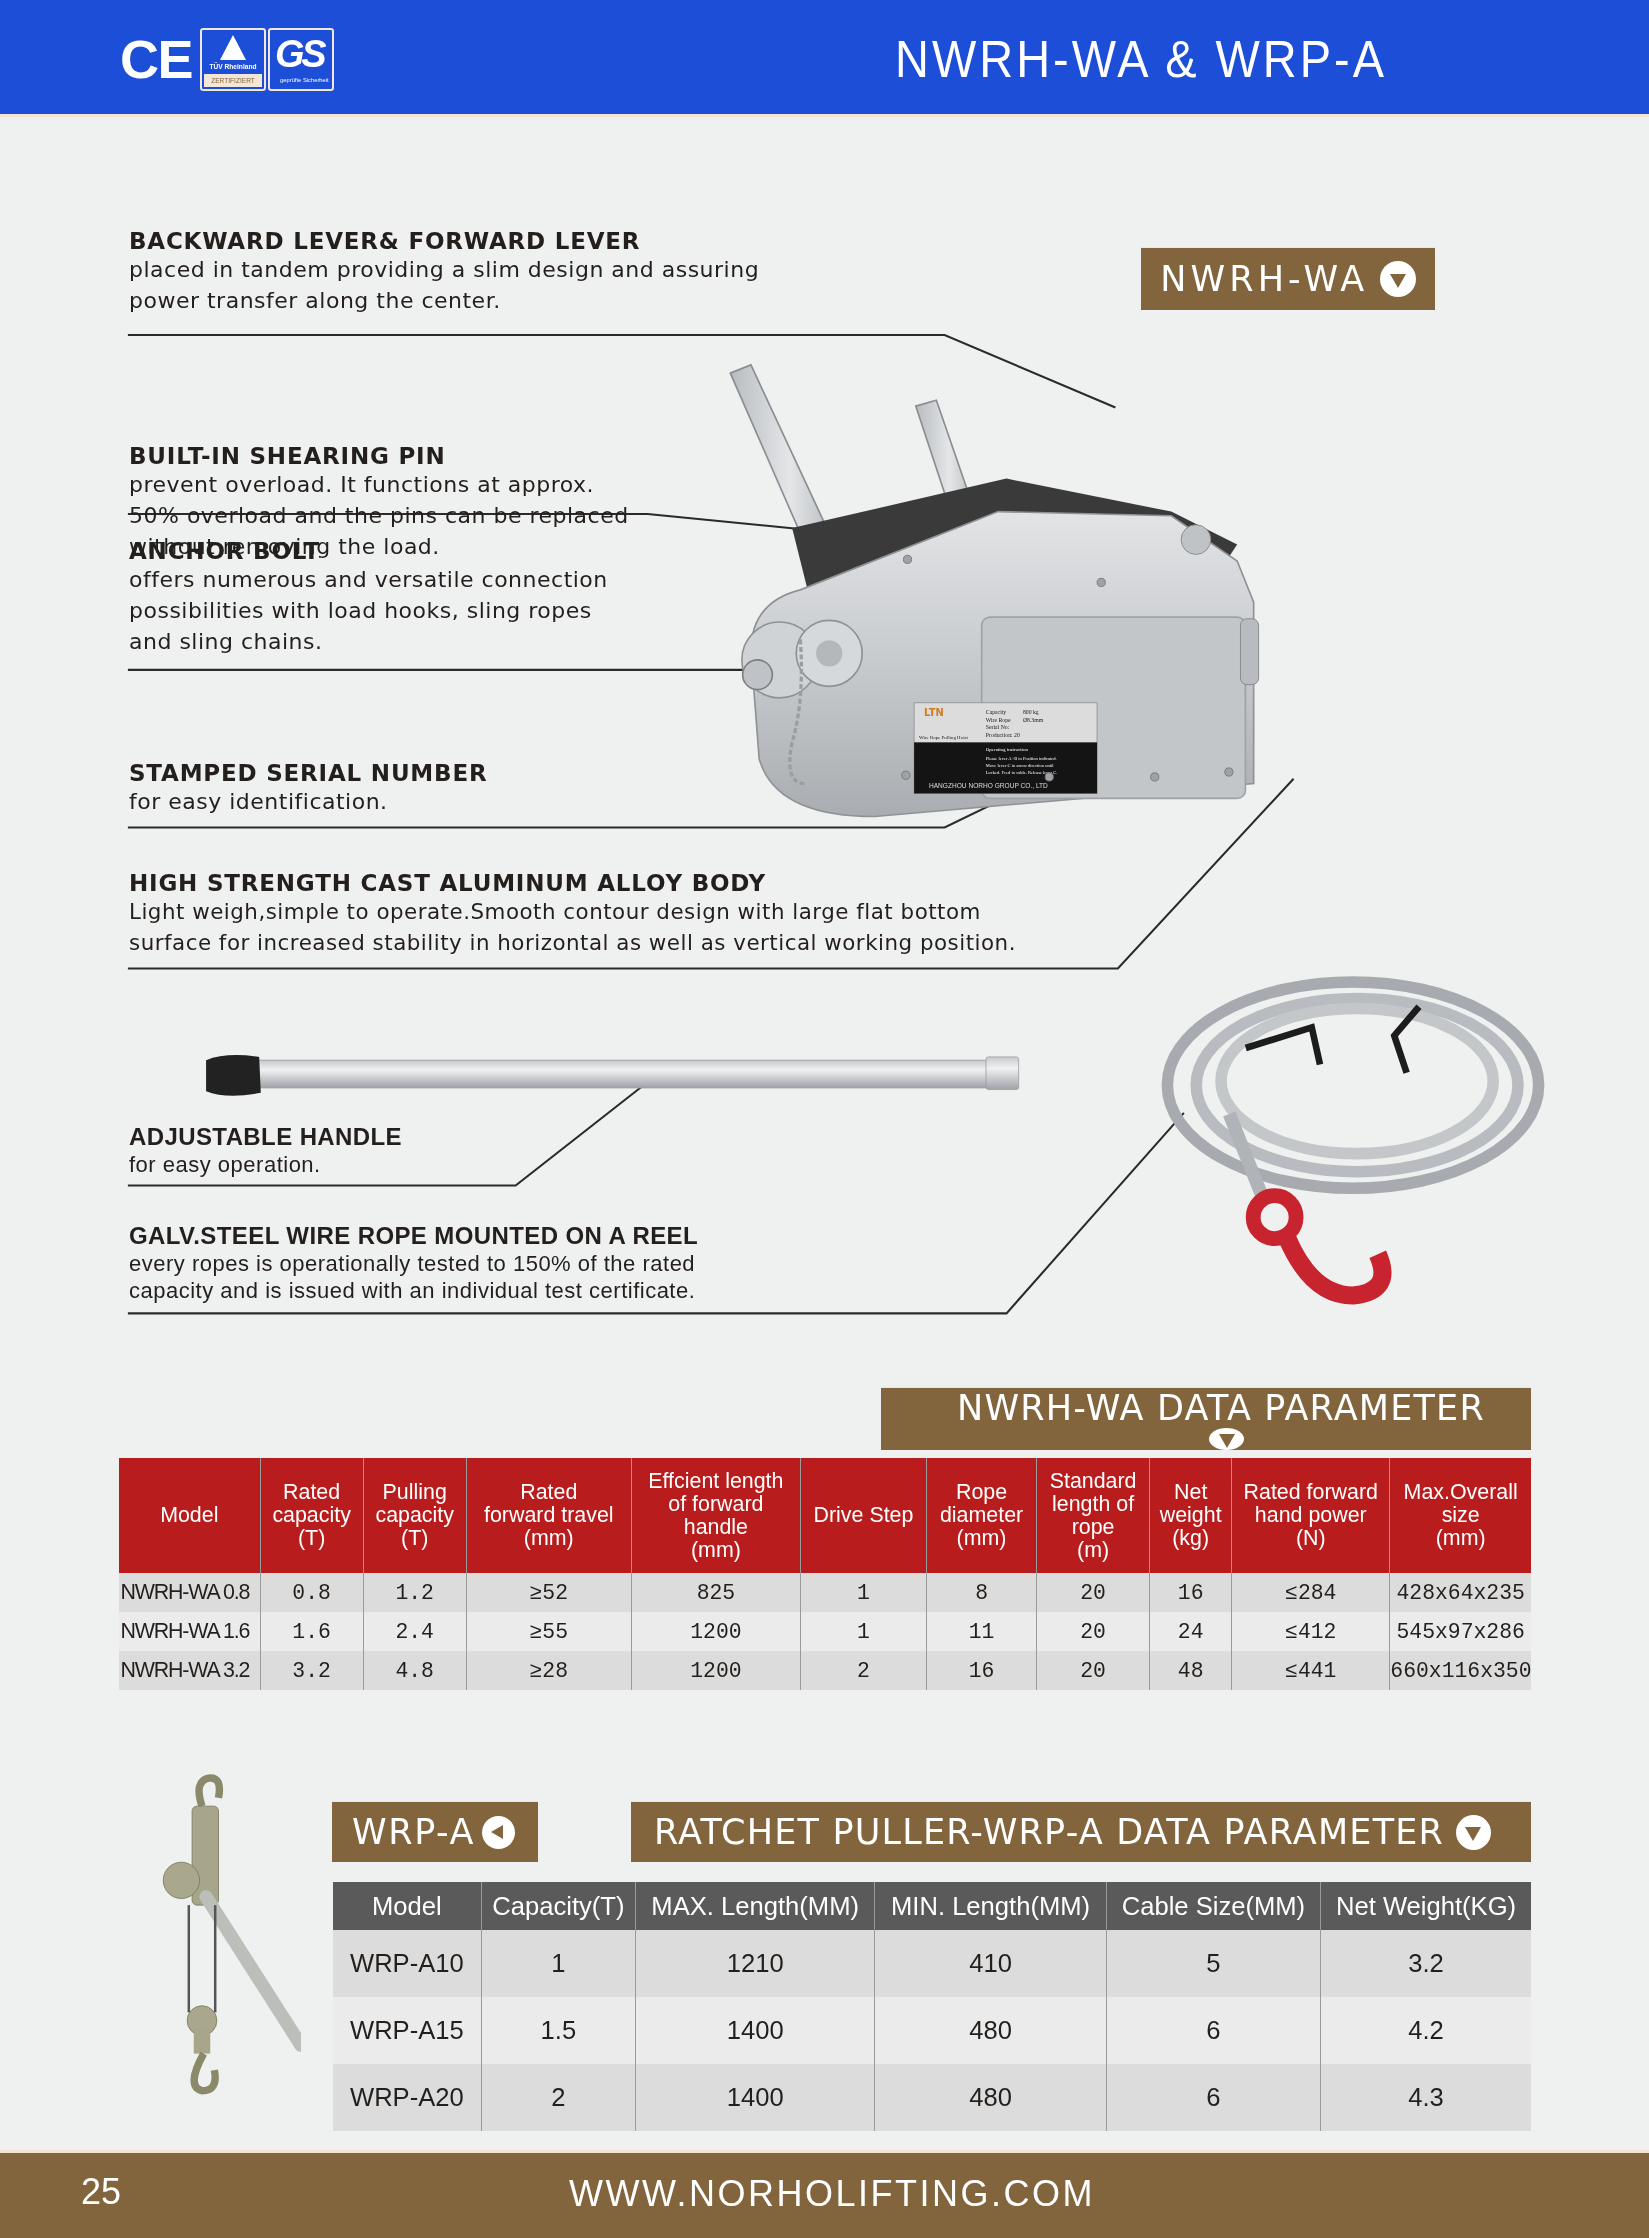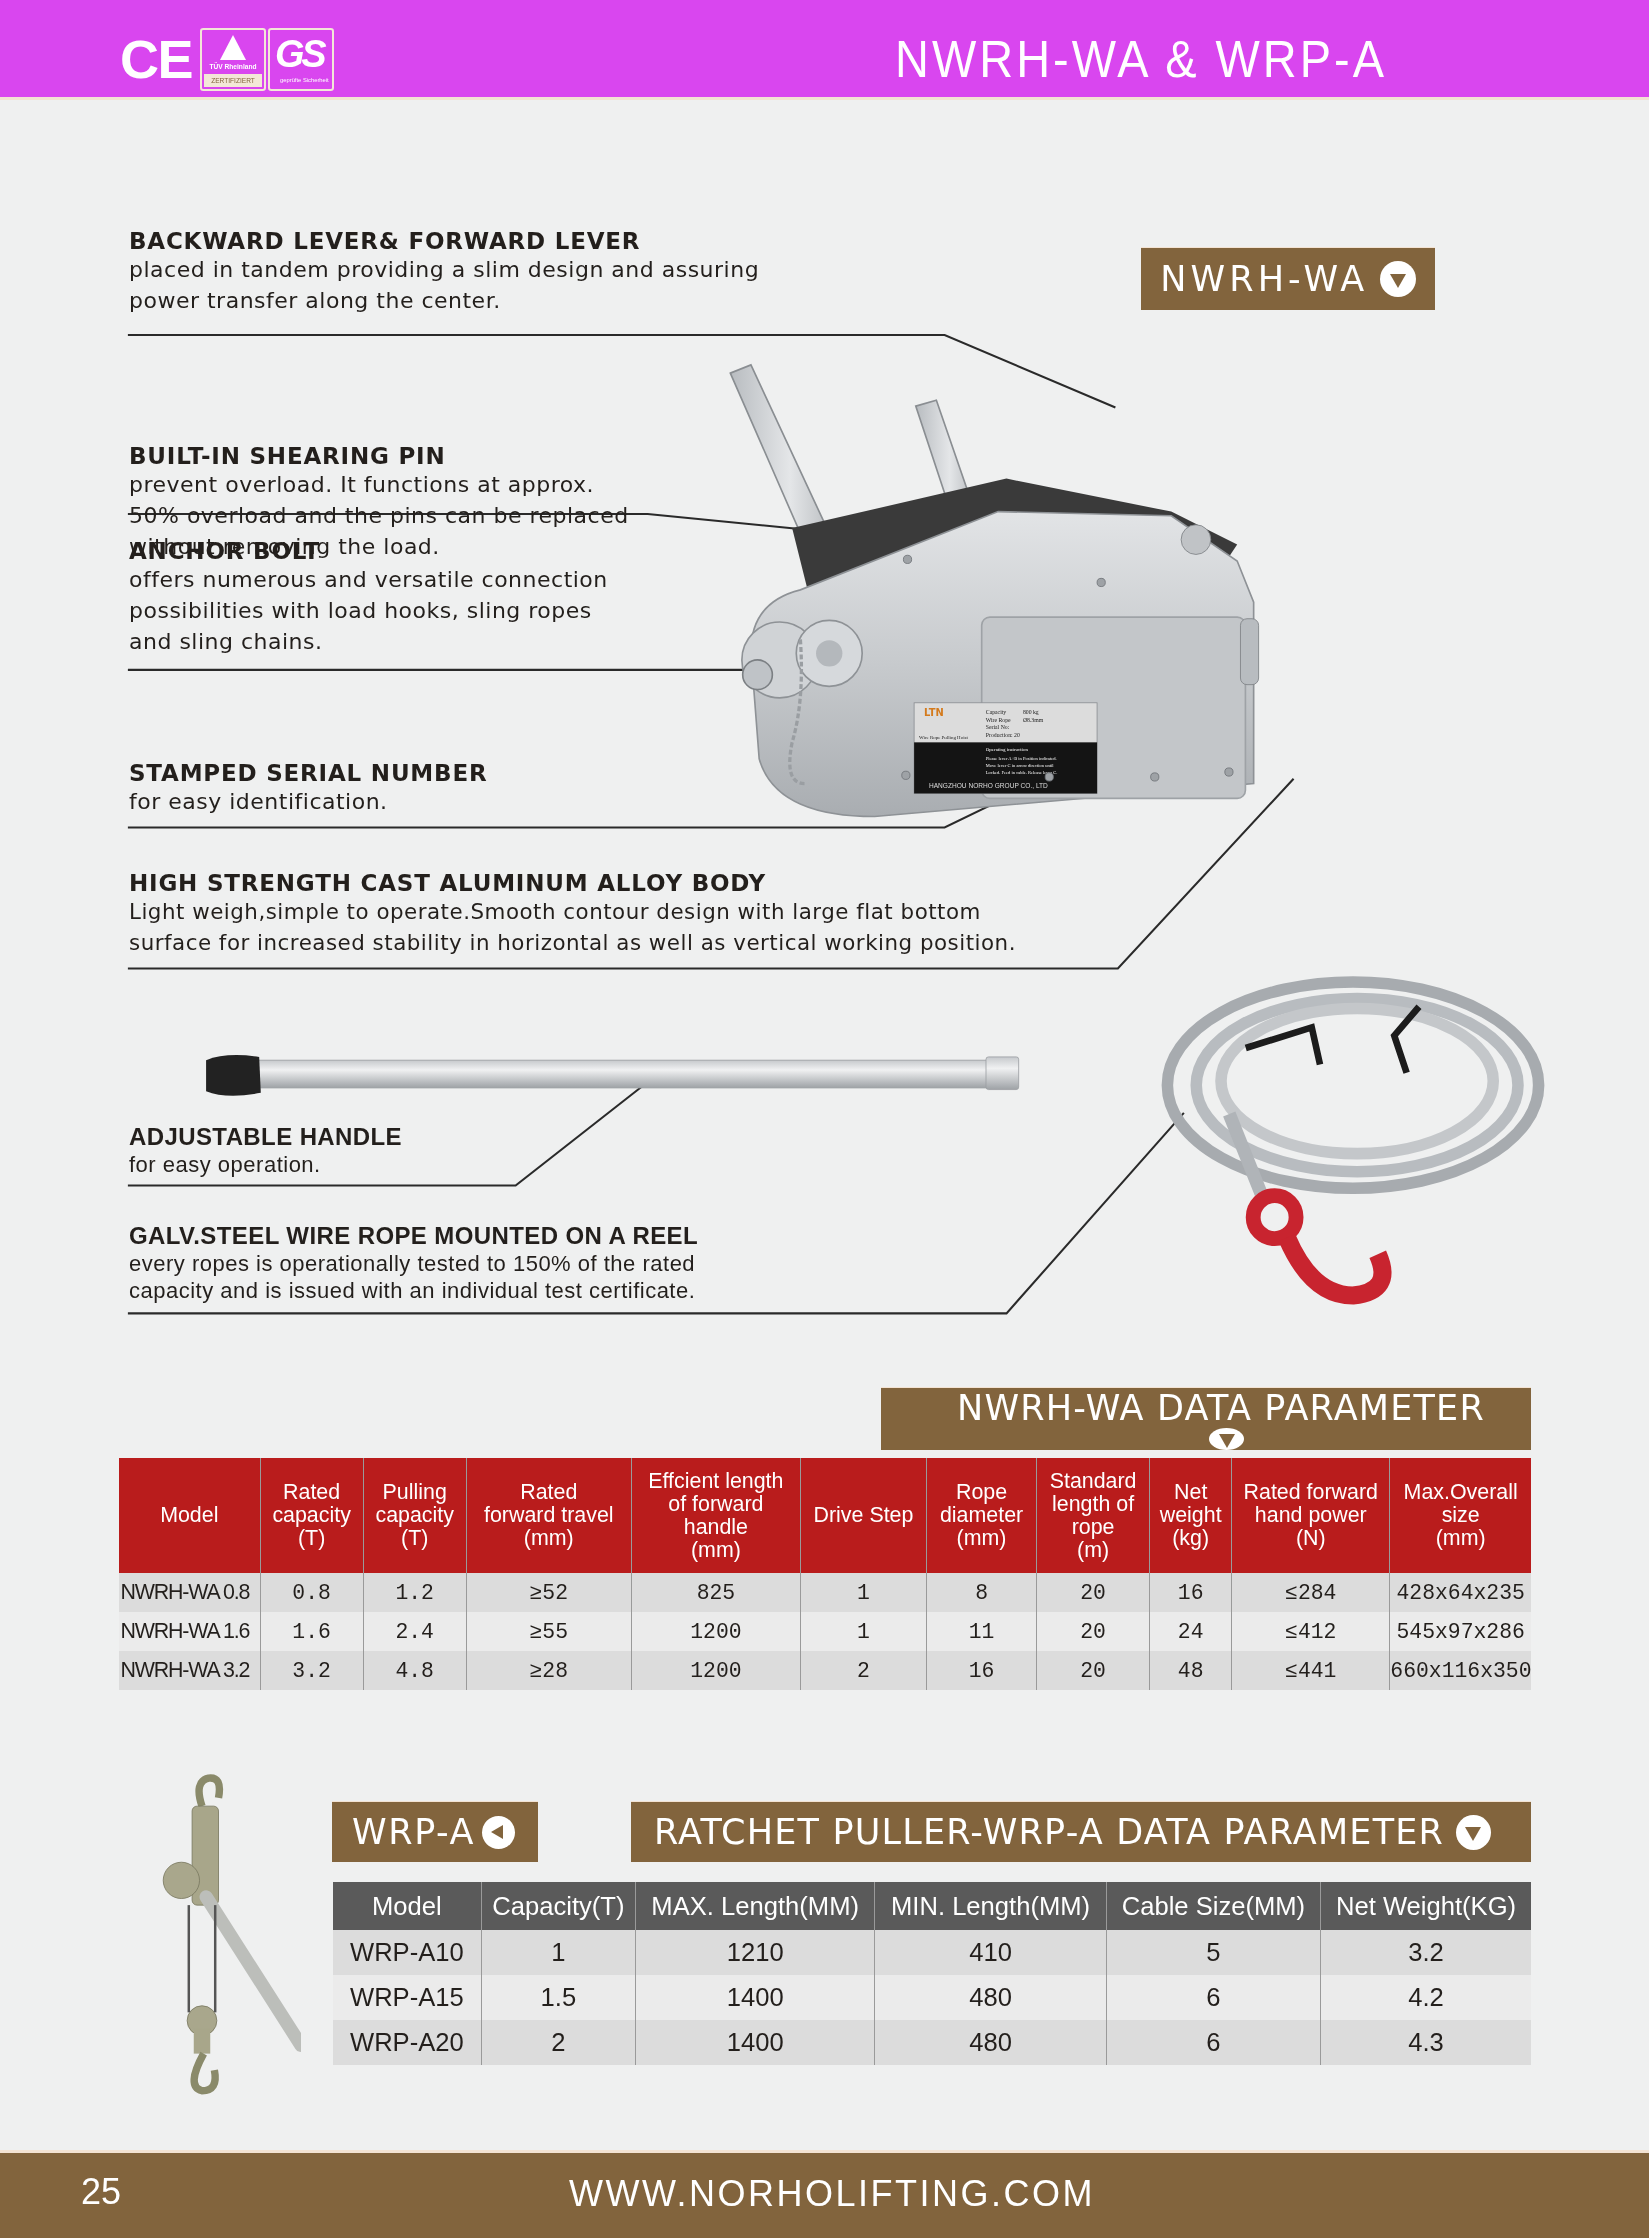--- a/index.html
+++ b/index.html
@@ -4,21 +4,21 @@
 <style>
   html, body { margin:0; padding:0; }
   body {
     width:1650px; height:2239px; position:relative; overflow:hidden;
     background:#eff0f0;
     font-family:"DejaVu Sans", sans-serif;
     color:#231f1c;
   }
   .abs { position:absolute; }
   
-  .header { left:0; top:0; width:1650px; height:100px; background:#d946ef; border-bottom:3.3px solid #f3e3d3; box-sizing:border-box; }
+  .header { left:0; top:0; width:1650px; height:117px; background:#1d4ed8; border-bottom:3.3px solid #f3e3d3; box-sizing:border-box; }
   .header-title { position:absolute; left:895px; top:30px; font-family:"Liberation Sans", sans-serif; font-size:51px; letter-spacing:3.3px; color:#fff; font-weight:normal; transform:scaleX(0.92); transform-origin:left top; }
   .ce { left:120px; top:28px; font-family:"Liberation Sans", sans-serif; font-size:54px; color:#fff; font-weight:bold; letter-spacing:-1.6px; }
   .tuv { left:200px; top:28px; width:66px; height:63px; border:2.5px solid #f3e7d7; box-sizing:border-box; border-radius:3.3px; }
   .tuv .tri { position:absolute; left:18px; top:5px; width:0; height:0; border-left:13px solid transparent; border-right:13px solid transparent; border-bottom:25px solid #fff; }
   .tuv .t1 { position:absolute; left:0; width:100%; top:33px; font-size:6.6px; color:#fff; text-align:center; font-family:"Liberation Sans", sans-serif; font-weight:bold;}
   .tuv .t2 { position:absolute; left:1.6px; right:1.6px; bottom:1.6px; height:13px; background:#f3e7d7; color:#82643d; font-size:6.6px; text-align:center; line-height:13px; font-family:"Liberation Sans", sans-serif;}
   .gs { left:268px; top:28px; width:66px; height:63px; border:2.5px solid #f3e7d7; box-sizing:border-box; border-radius:3.3px; }
   .gs .g { position:absolute; left:5px; top:3.3px; font-family:"Liberation Sans", sans-serif; font-weight:bold; font-size:38px; color:#fff; letter-spacing:-3.3px; font-style:italic;}
   .gs .s { position:absolute; right:3.3px; bottom:5px; font-size:5.8px; color:#fff; line-height:6.6px; font-family:"Liberation Sans", sans-serif;}
 
@@ -39,21 +39,21 @@
   
   table { border-collapse:collapse; position:absolute; table-layout:fixed; }
   .t1 th { background:#b91c1c; color:#fff; font-family:"Liberation Sans", sans-serif; font-weight:normal; font-size:21.4px; line-height:23px; border-right:1.6px solid #9a9a9a; padding:0 9px; text-align:center; vertical-align:middle;}
   .t1 td { font-family:Liberation Mono, monospace; font-size:21.4px; text-align:center; color:#231f1c; border-right:1.6px solid #9a9a9a; height:39px; padding:0; }
   .t1 tr.odd td { background:#dcdcdc; }
   .t1 tr.even td { background:#ebebeb; }
   .t1 td.model { text-align:left; font-family:"Liberation Sans", sans-serif; font-size:21.4px; letter-spacing:-1.2px; padding-left:1.6px;}
   .t1 th:last-child, .t1 td:last-child { border-right:none; }
 
   .t2 th { background:#5a5a5a; color:#fff; font-family:"Liberation Sans", sans-serif; font-weight:normal; font-size:25.6px; height:48px; border-right:1.6px solid #9a9a9a; text-align:center; padding:0; }
-  .t2 td { font-family:"Liberation Sans", sans-serif; font-size:25.6px; text-align:center; height:45px; border-right:1.6px solid #9a9a9a; padding:0; color:#231f1c;}
+  .t2 td { font-family:"Liberation Sans", sans-serif; font-size:25.6px; text-align:center; height:45px; border-right:1.6px solid #9a9a9a; padding:11px; color:#231f1c;}
   .t2 tr.odd td { background:#dcdcdc; }
   .t2 tr.even td { background:#ebebeb; }
   .t2 th:last-child, .t2 td:last-child { border-right:none; }
 
   
   .footer { left:0; top:2150px; width:1650px; height:88px; background:#82643d; border-top:3.3px solid #f3e3d3; box-sizing:border-box;}
   .page-num { position:absolute; left:81px; top:18px; font-family:"Liberation Sans", sans-serif; font-size:36px; color:#fff;text-align:center;}
   .site { position:absolute; left:569px; top:20px; font-family:"Liberation Sans", sans-serif; font-size:36px; color:#fff; letter-spacing:2.5px;}
 </style>
 </head>

